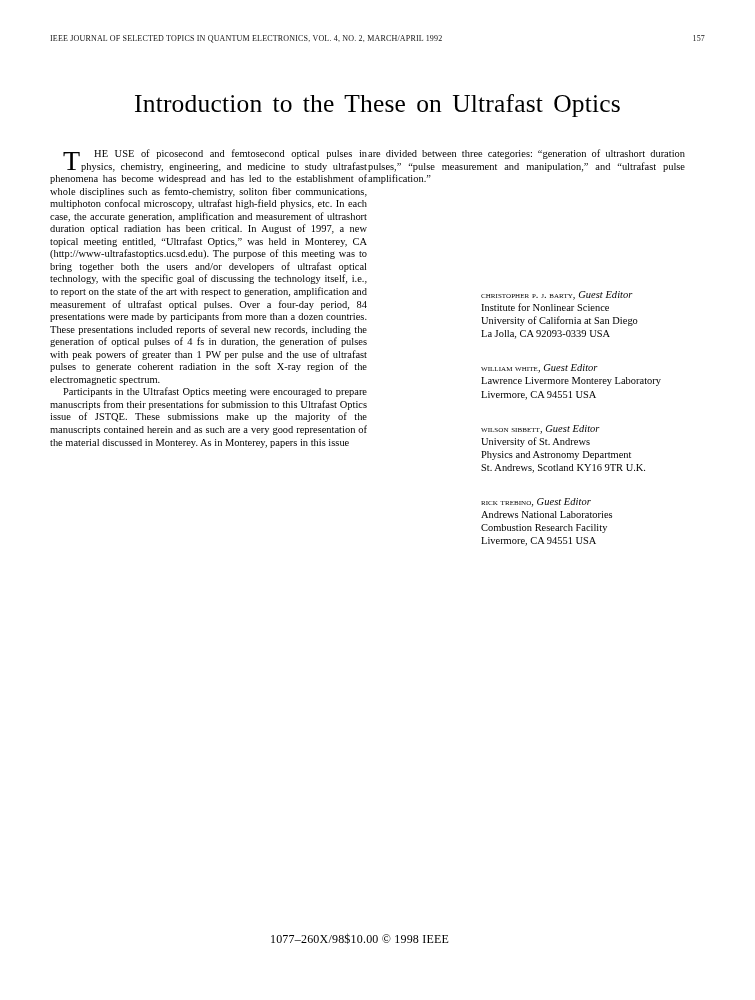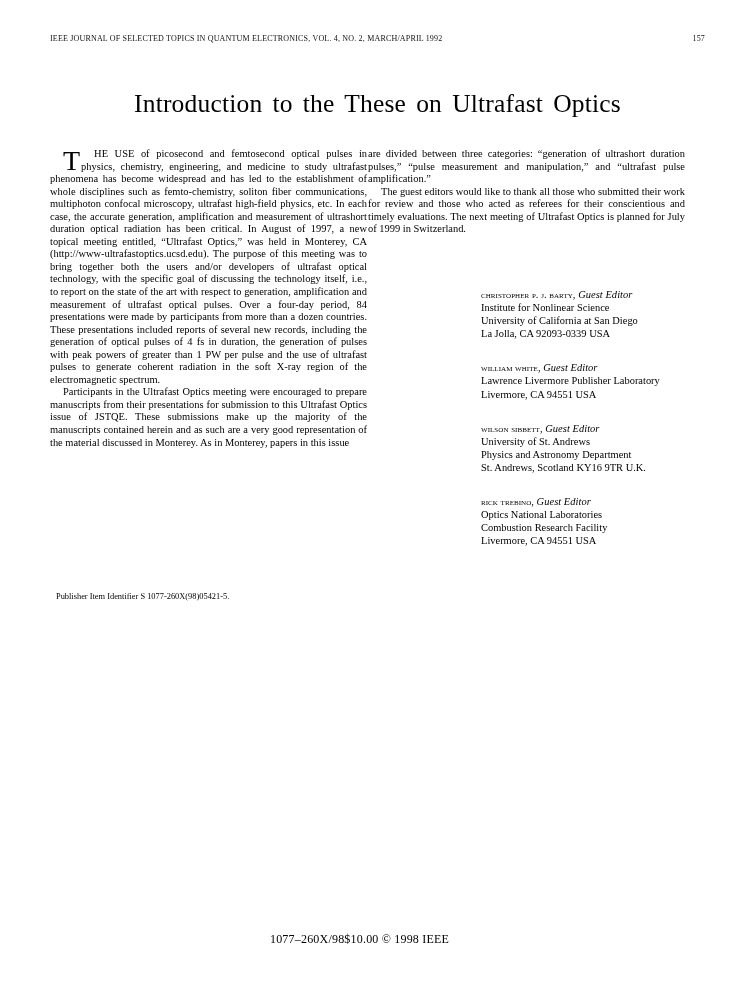--- a/index.html
+++ b/index.html
@@ -159,51 +159,49 @@
 
   <div class="col col-left">
     <p class="dropcap-para">
       <span class="dropcap">T</span><span>HE USE of picosecond and femtosecond optical pulses in physics, chemistry, engineering, and medicine to study ultrafast phenomena has become widespread and has led to the establishment of whole disciplines such as femto-chemistry, soliton fiber communications, multiphoton confocal microscopy, ultrafast high-field physics, etc. In each case, the accurate generation, amplification and measurement of ultrashort duration optical radiation has been critical. In August of 1997, a new topical meeting entitled, “Ultrafast Optics,” was held in Monterey, CA (http://www-ultrafastoptics.ucsd.edu). The purpose of this meeting was to bring together both the users and/or developers of ultrafast optical technology, with the specific goal of discussing the technology itself, i.e., to report on the state of the art with respect to generation, amplification and measurement of ultrafast optical pulses. Over a four-day period, 84 presentations were made by participants from more than a dozen countries. These presentations included reports of several new records, including the generation of optical pulses of 4 fs in duration, the generation of pulses with peak powers of greater than 1 PW per pulse and the use of ultrafast pulses to generate coherent radiation in the soft X-ray region of the electromagnetic spectrum.</span>
     </p>
     <p>Participants in the Ultrafast Optics meeting were encouraged to prepare manuscripts from their presentations for submission to this Ultrafast Optics issue of JSTQE. These submissions make up the majority of the manuscripts contained herein and as such are a very good representation of the material discussed in Monterey. As in Monterey, papers in this issue</p>
   </div>
 
   <div class="col col-right">
     <p class="noindent">are divided between three categories: “generation of ultrashort duration pulses,” “pulse measurement and manipulation,” and “ultrafast pulse amplification.”</p>
-    <p>The guest editors would like to thank all those who submitted their work for review and those who acted as referees for their conscientious and timely evaluations. The next meeting of Ultrafast Optics is planned for July of 1999 in Switzerland.</p>
   </div>
 
   <div class="footnote-rule"></div>
-  <div class="footnote">Publisher Item Identifier S 1077-260X(98)05421-5.</div>
 
   <div class="editors">
 
     <div class="editor-block">
       <div class="editor-name"><span class="sc">Christopher P. J. Barty</span><span>, </span><span class="role">Guest Editor</span></div>
       <div class="editor-line">Institute for Nonlinear Science</div>
       <div class="editor-line">University of California at San Diego</div>
       <div class="editor-line">La Jolla, CA 92093-0339 USA</div>
     </div>
 
     <div class="editor-block">
       <div class="editor-name"><span class="sc">William White</span><span>, </span><span class="role">Guest Editor</span></div>
-      <div class="editor-line">Lawrence Livermore Publisher Laboratory</div>
+      <div class="editor-line">Lawrence Livermore Monterey Laboratory</div>
       <div class="editor-line">Livermore, CA 94551 USA</div>
     </div>
 
     <div class="editor-block">
       <div class="editor-name"><span class="sc">Wilson Sibbett</span><span>, </span><span class="role">Guest Editor</span></div>
       <div class="editor-line">University of St. Andrews</div>
       <div class="editor-line">Physics and Astronomy Department</div>
       <div class="editor-line">St. Andrews, Scotland KY16 9TR U.K.</div>
     </div>
 
     <div class="editor-block">
       <div class="editor-name"><span class="sc">Rick Trebino</span><span>, </span><span class="role">Guest Editor</span></div>
-      <div class="editor-line">Optics National Laboratories</div>
+      <div class="editor-line">Andrews National Laboratories</div>
       <div class="editor-line">Combustion Research Facility</div>
       <div class="editor-line">Livermore, CA 94551 USA</div>
     </div>
 
   </div>
 
   <div class="footer">1077–260X/98$10.00 © 1998 IEEE</div>
 
 </div>
 

